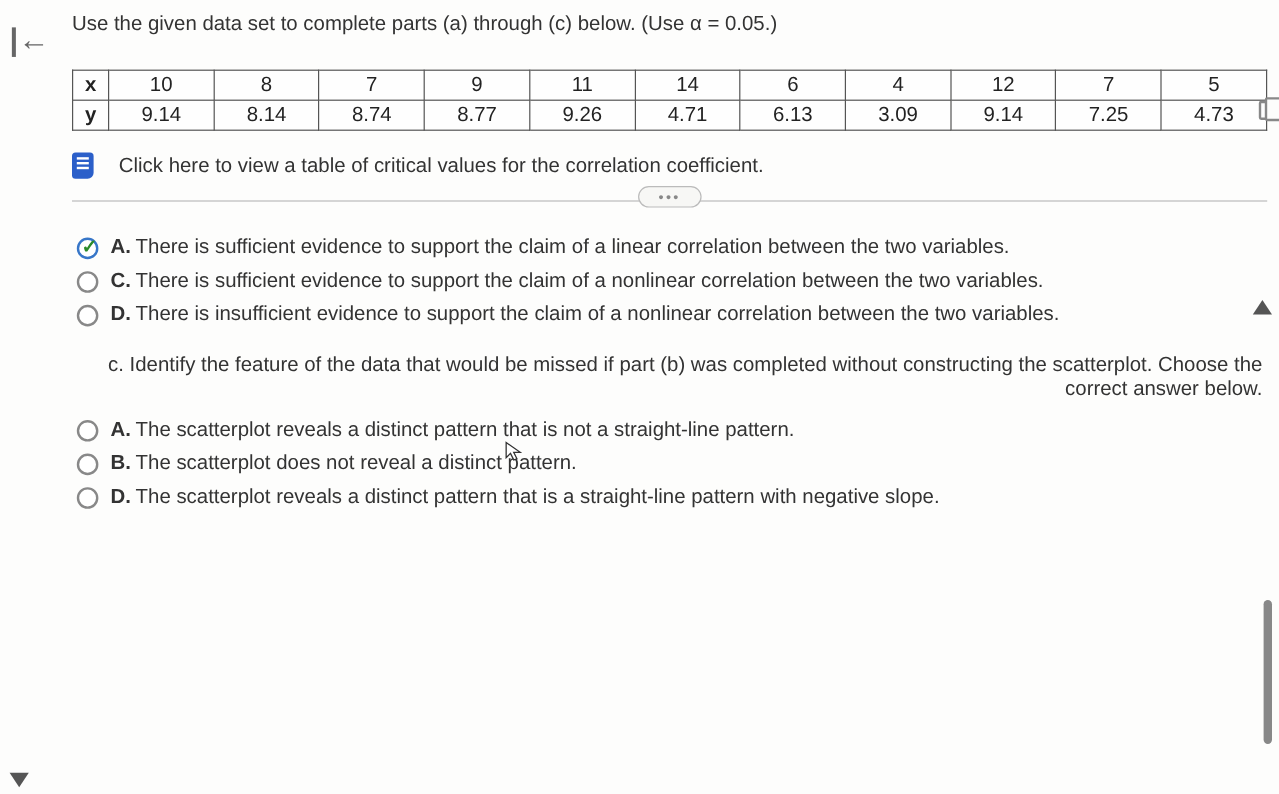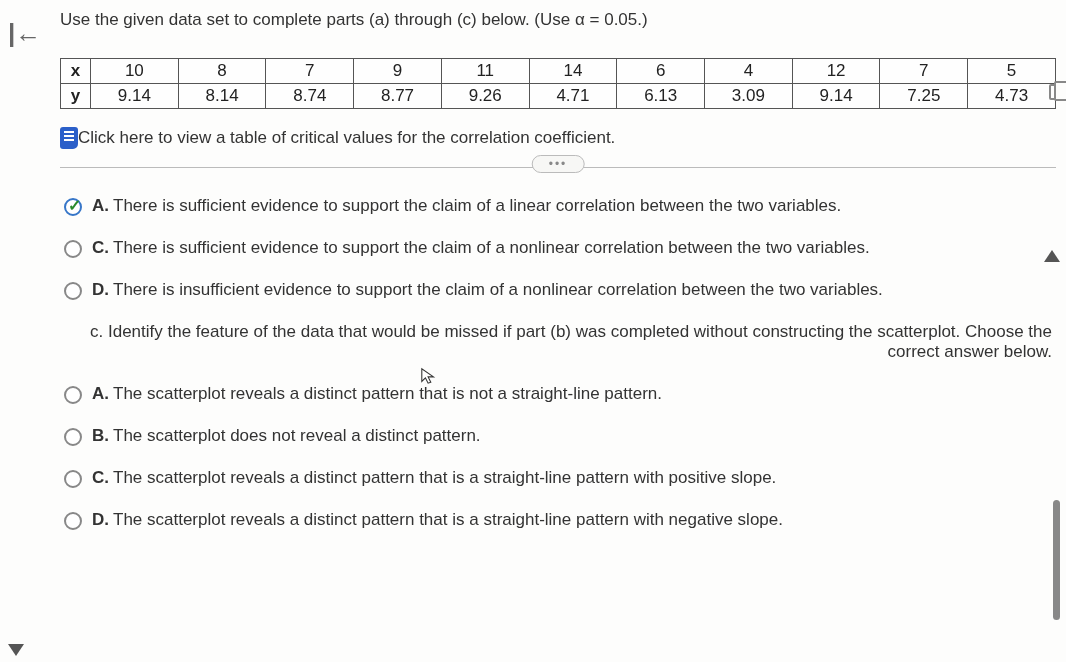--- a/index.html
+++ b/index.html
@@ -3,29 +3,29 @@
 <meta charset="utf-8">
 <style>
 * { box-sizing: border-box; margin: 0; padding: 0; }
 body { font-family: Arial, Helvetica, sans-serif; font-size: 17px; color: #333; background: #fdfdfc; width: 1066px; height: 662px; position: relative; overflow: hidden; }
 .back-arrow { position: absolute; left: 8px; top: 18px; color: #666; font-size: 26px; font-weight: bold; cursor: pointer; }
 .content { margin-left: 60px; margin-right: 10px; padding-top: 10px; }
 .instruction { margin-bottom: 28px; color: #333; }
 .data-table { border-collapse: collapse; width: 100%; margin-bottom: 18px; }
 .data-table td, .data-table th { border: 1px solid #555; padding: 2px 6px; text-align: center; font-weight: normal; color: #222; background: #fefefe; }
 .data-table .label-cell { font-weight: bold; width: 30px; }
-.link-row { display: flex; align-items: center; gap: 0; margin-bottom: 12px; }
+.link-row { display: flex; align-items: center; gap: 21px; margin-bottom: 12px; }
 .link-icon { width: 18px; height: 22px; background: #2b5fc9; border-radius: 3px 3px 5px 3px; position: relative; display: inline-block; }
 .link-icon::after { content: ""; position: absolute; top: 4px; left: 4px; width: 10px; height: 2px; background: #fff; box-shadow: 0 4px 0 #fff, 0 8px 0 #fff; }
 .link-text { color: #333; }
 .hr-wrap { position: relative; margin: 18px 0 28px 0; }
 .hr-line { border: none; border-top: 1px solid #bbb; }
 .ellipsis-pill { position: absolute; top: -12px; left: 50%; transform: translateX(-50%); background: #f7f7f5; border: 1px solid #bbb; border-radius: 14px; padding: 1px 16px; color: #888; letter-spacing: 2px; font-size: 12px; cursor: pointer; }
 .options { margin-left: 4px; }
-.option-row { display: flex; align-items: flex-start; margin: 22px 0; gap: 10px; color: #333; }
+.option-row { display: flex; align-items: flex-start; margin: 8px 0; gap: 10px; color: #333; }
 .radio { flex: 0 0 18px; width: 18px; height: 18px; border: 2px solid #888; border-radius: 50%; margin-top: 2px; position: relative; background: #fff; cursor: pointer; }
 .radio.selected { border-color: #3776c8; }
 .radio.selected::after { content: "\2713"; position: absolute; top: -4px; left: 2px; font-size: 16px; color: #2a8a2a; font-weight: bold; }
 .opt-letter { font-weight: bold; margin-right: 4px; }
 .part-c { margin: 22px 4px 14px 4px; color: #333; text-align: right; }
 .up-triangle { position: absolute; right: 6px; top: 250px; width: 0; height: 0; border-left: 8px solid transparent; border-right: 8px solid transparent; border-bottom: 12px solid #555; cursor: pointer; }
 .copy-icon { position: absolute; right: 3px; top: 84px; width: 14px; height: 16px; border: 2px solid #888; border-radius: 2px; cursor: pointer; }
 .copy-icon::before { content:""; position:absolute; top:-5px; left:3px; width:14px; height:16px; border:2px solid #888; border-radius:2px; background:#fdfdfc; }
 .vscroll { position:absolute; right: 6px; top: 500px; width: 7px; height: 120px; background: #888; border-radius: 4px; }
 .cursor-svg { position: absolute; left: 420px; top: 367px; width: 18px; pointer-events:none; }
@@ -105,24 +105,20 @@
     <div class="option-row">
       <div class="radio"></div>
       <div><span class="opt-letter">A.</span><span>The scatterplot reveals a distinct pattern that is not a straight-line pattern.</span></div>
     </div>
     <div class="option-row">
       <div class="radio"></div>
       <div><span class="opt-letter">B.</span><span>The scatterplot does not reveal a distinct pattern.</span></div>
     </div>
     <div class="option-row">
       <div class="radio"></div>
-      <div><span class="opt-letter">C.</span><span>The scatterplot reveals a distinct pattern that is a straight-line pattern with positive slope.</span></div>
-    </div>
-    <div class="option-row">
-      <div class="radio"></div>
       <div><span class="opt-letter">D.</span><span>The scatterplot reveals a distinct pattern that is a straight-line pattern with negative slope.</span></div>
     </div>
   </div>
 
 </div>
 
 <div class="up-triangle"></div>
 <div class="copy-icon"></div>
 <div class="vscroll"></div>
 

